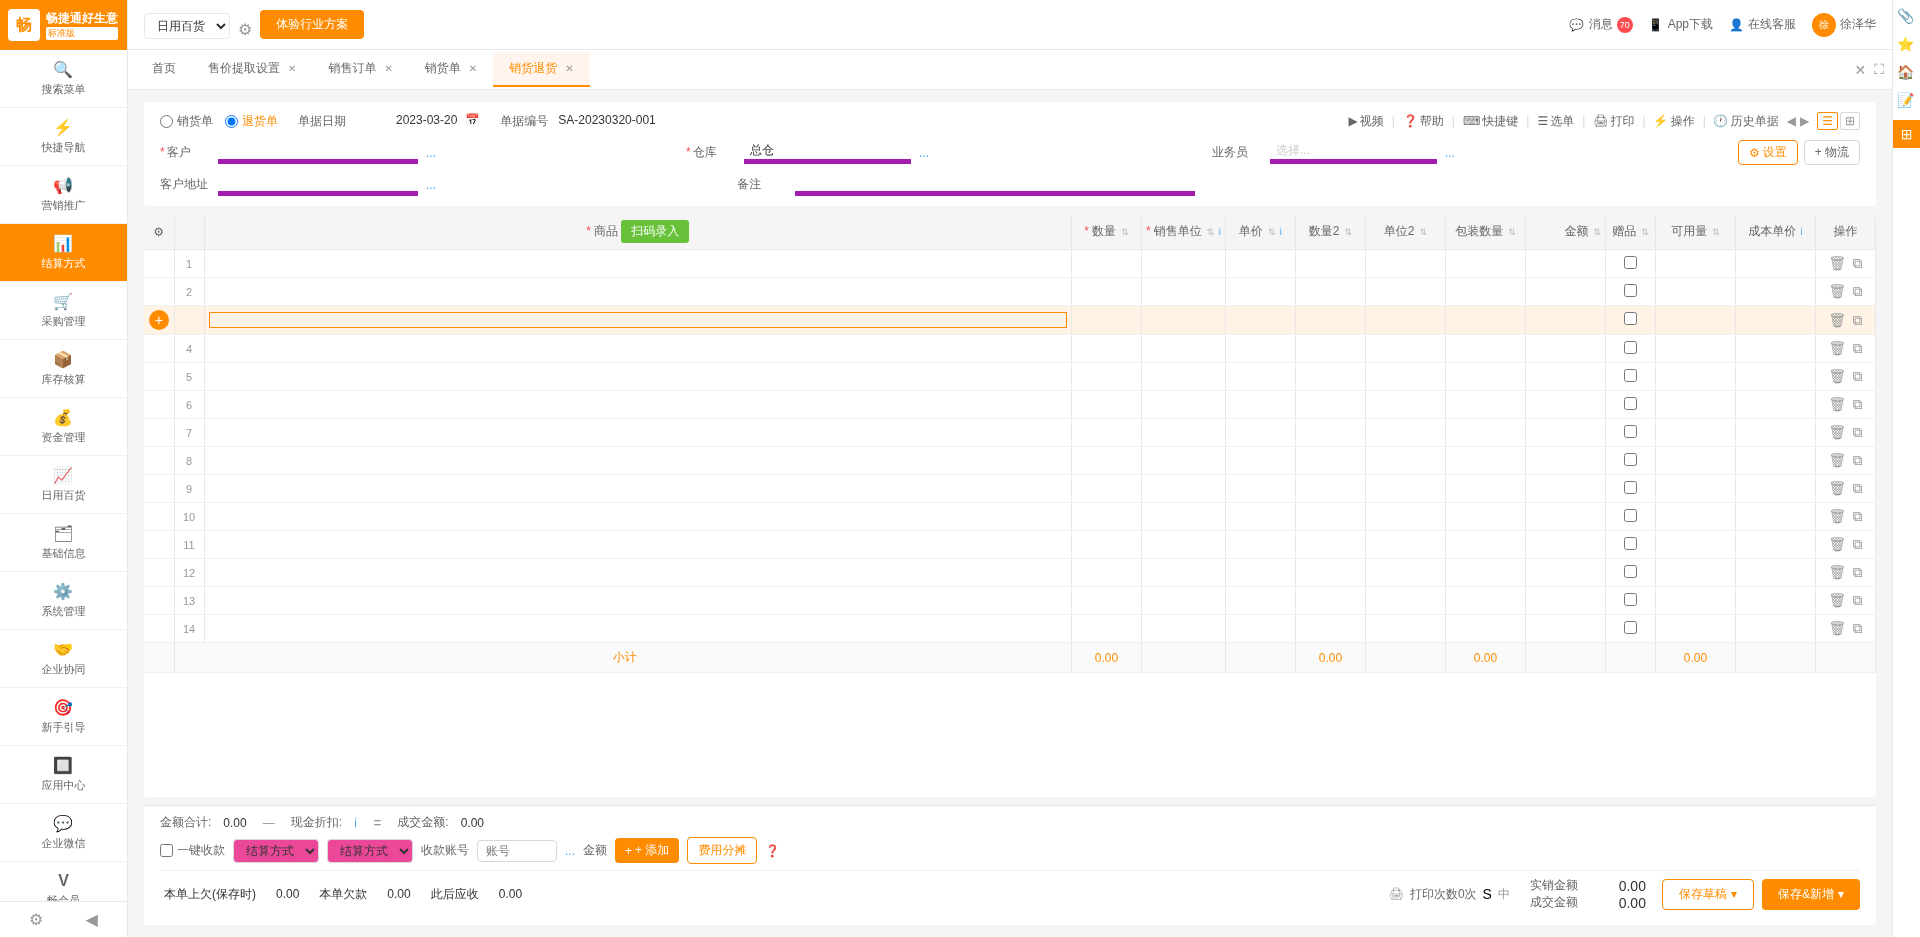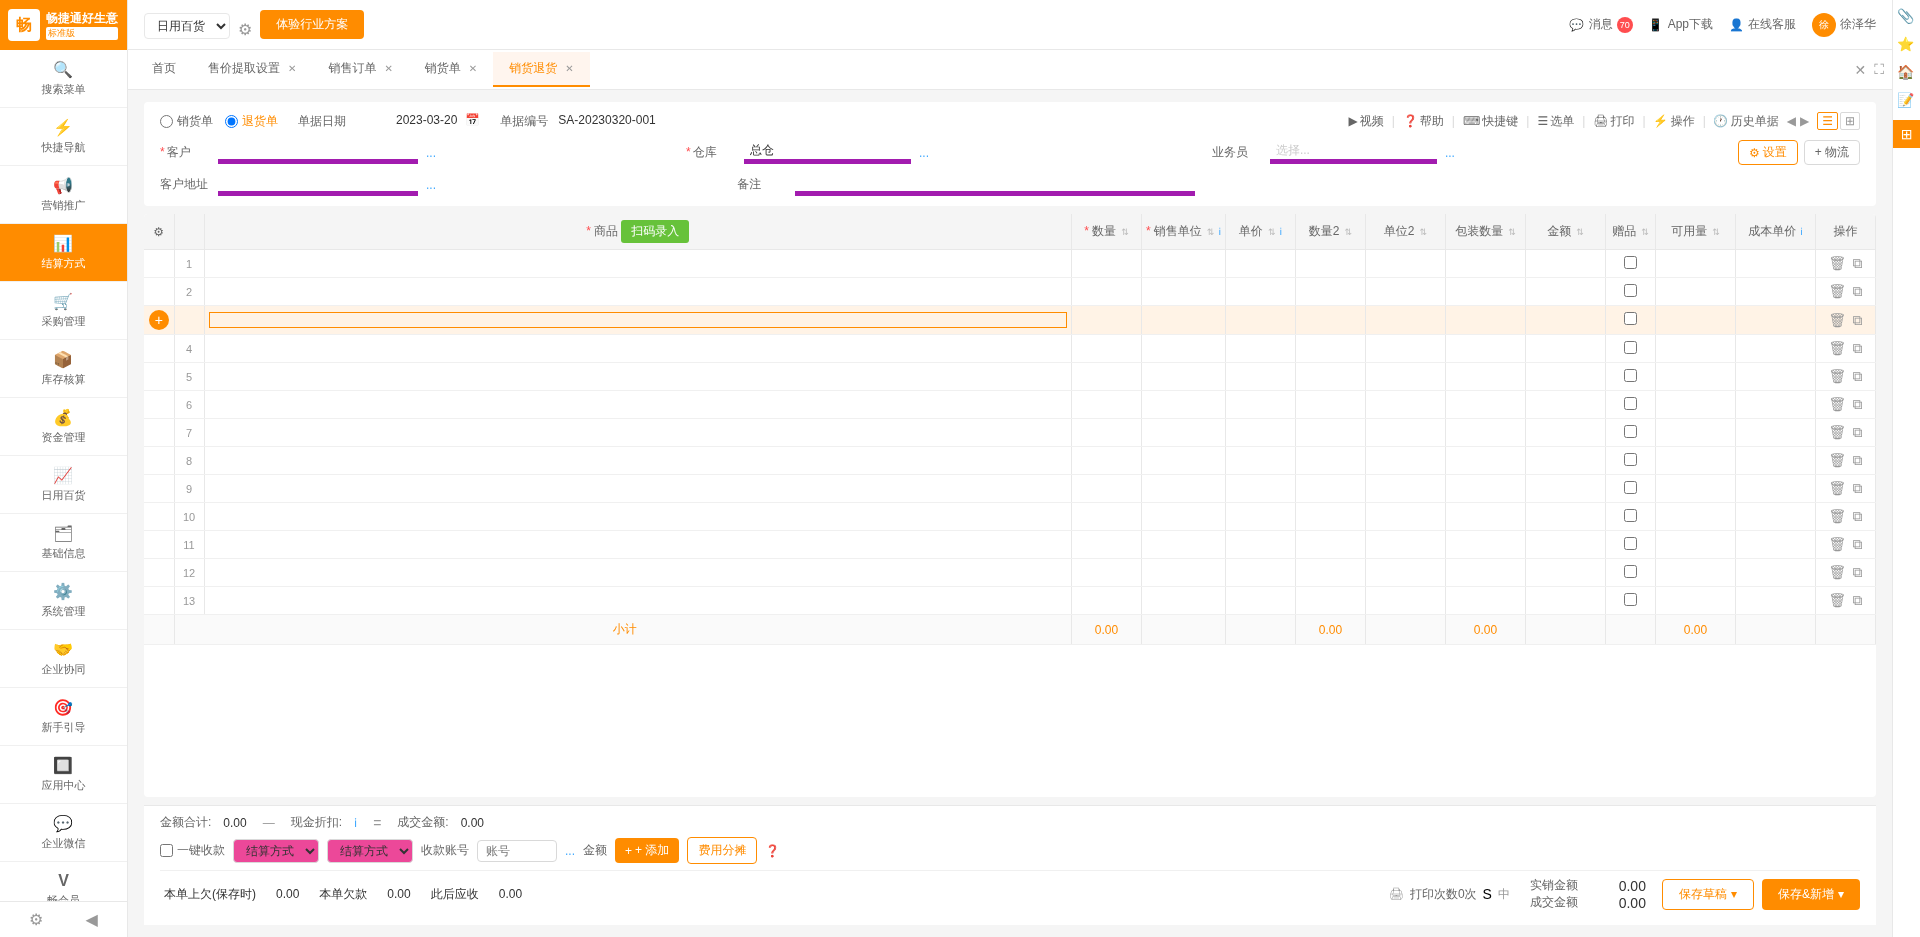--- a/index.html
+++ b/index.html
@@ -104,21 +104,21 @@
     .right-panel-icon { color: #999; cursor: pointer; font-size: 14px; writing-mode: horizontal-tb; }
 
     .col-gear { width: 30px; }
     .col-product { min-width: 140px; }
     .col-qty { width: 70px; }
     .col-unit { width: 80px; }
     .col-price { width: 70px; }
     .col-qty2 { width: 70px; }
     .col-unit2 { width: 80px; }
     .col-pack { width: 80px; }
-    .col-amount { width: 80px; }
+    .col-amount { width: 80px; text-align: right; }
     .col-gift { width: 50px; }
     .col-avail { width: 80px; }
     .col-cost { width: 80px; }
     .col-action { width: 60px; }
     .col-rownum { width: 30px; }
 
     .sort-icon { color: #bbb; font-size: 9px; margin-left: 2px; }
     .info-icon { color: #40a9ff; font-size: 10px; margin-left: 1px; }
 
     .form-section { background: #fff; border-radius: 4px; padding: 10px 16px; }
@@ -716,20 +716,41 @@
                 <td><input type="checkbox" style=""></td>
                 <td></td>
                 <td></td>
                 <td>
                   <div class="action-cell">
                     <span class="action-btn">🗑</span>
                     <span class="action-btn">⧉</span>
                   </div>
                 </td>
               </tr>
+            <tr>
+                <td></td>
+                <td class="row-num">14</td>
+                <td></td>
+                <td></td>
+                <td></td>
+                <td></td>
+                <td></td>
+                <td></td>
+                <td></td>
+                <td></td>
+                <td><input type="checkbox" style=""></td>
+                <td></td>
+                <td></td>
+                <td>
+                  <div class="action-cell">
+                    <span class="action-btn">🗑</span>
+                    <span class="action-btn">⧉</span>
+                  </div>
+                </td>
+              </tr>
 
             <tr class="subtotal-row">
               <td></td>
               <td colspan="2" style="text-align:center;padding-left:8px;">小计</td>
               <td>0.00</td>
               <td></td>
               <td></td>
               <td>0.00</td>
               <td></td>
               <td>0.00</td>

